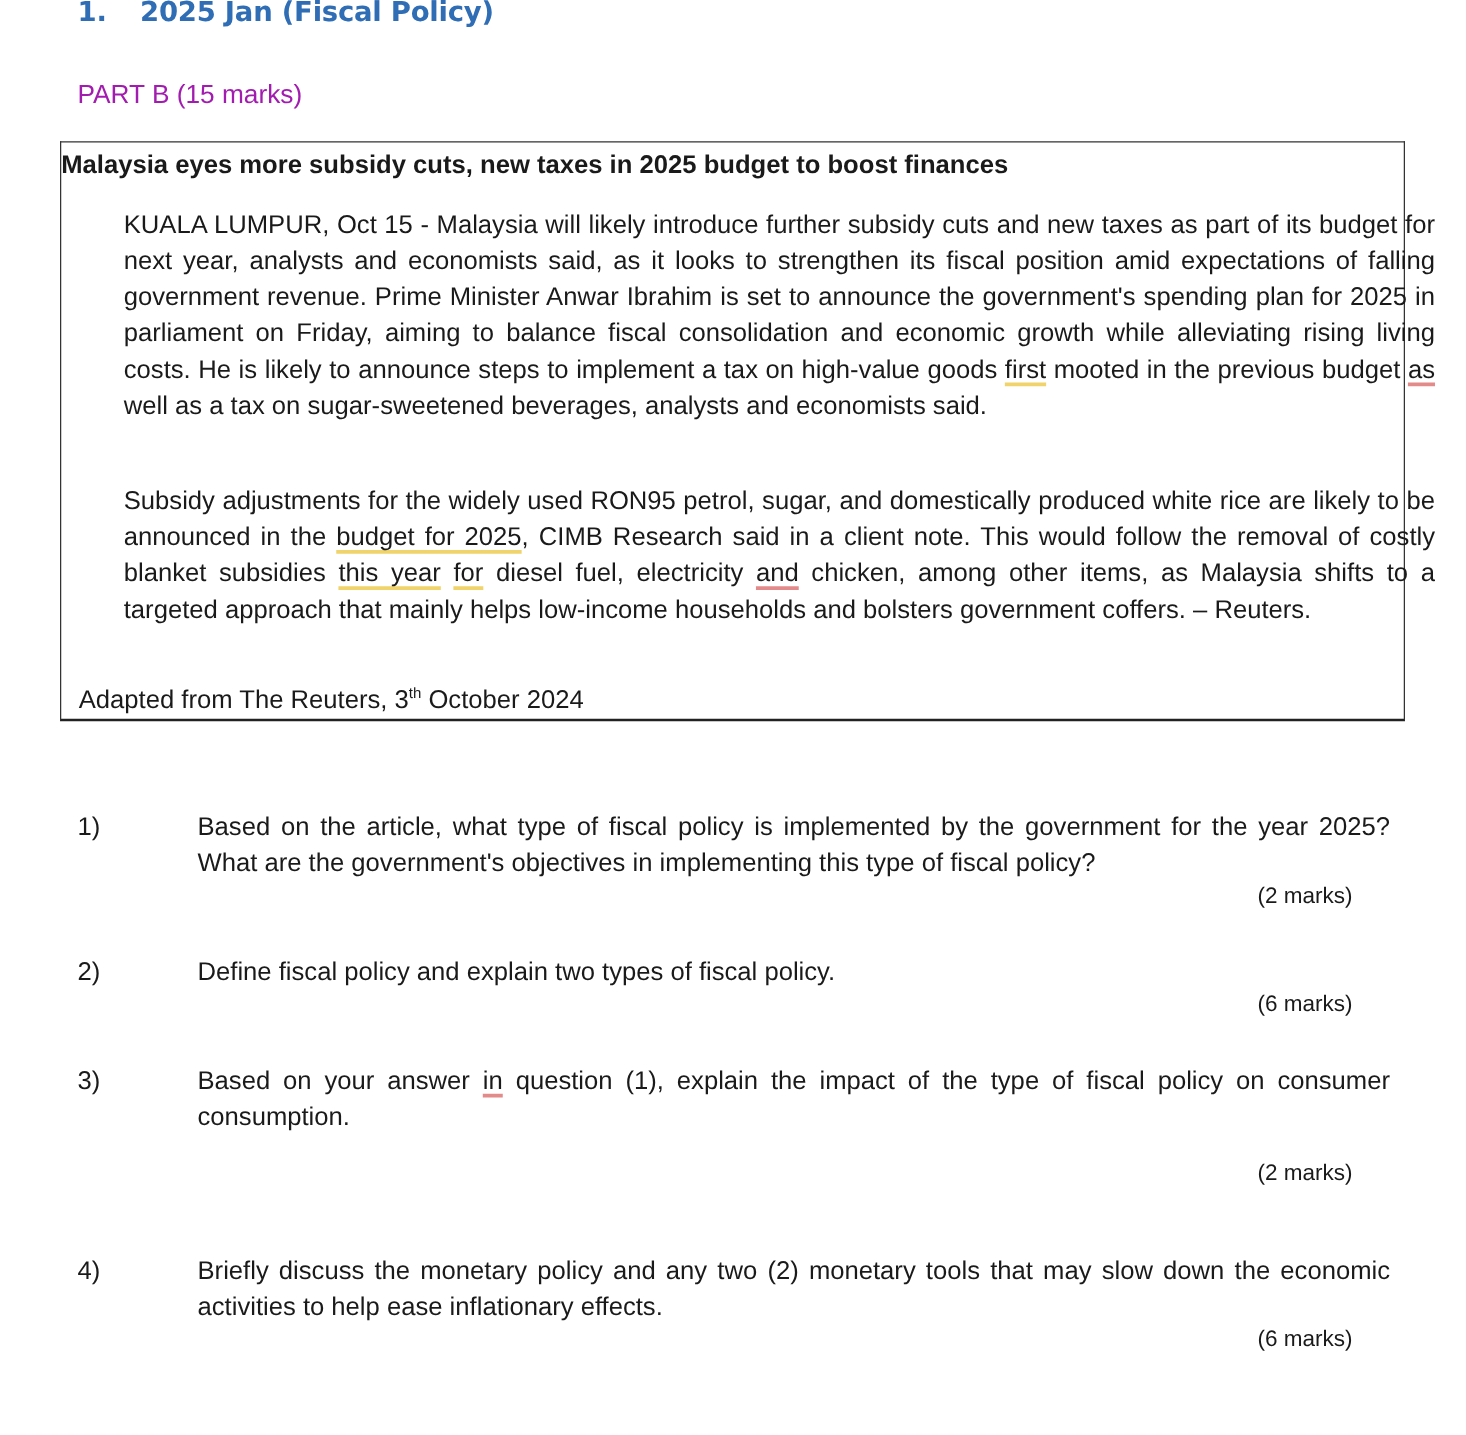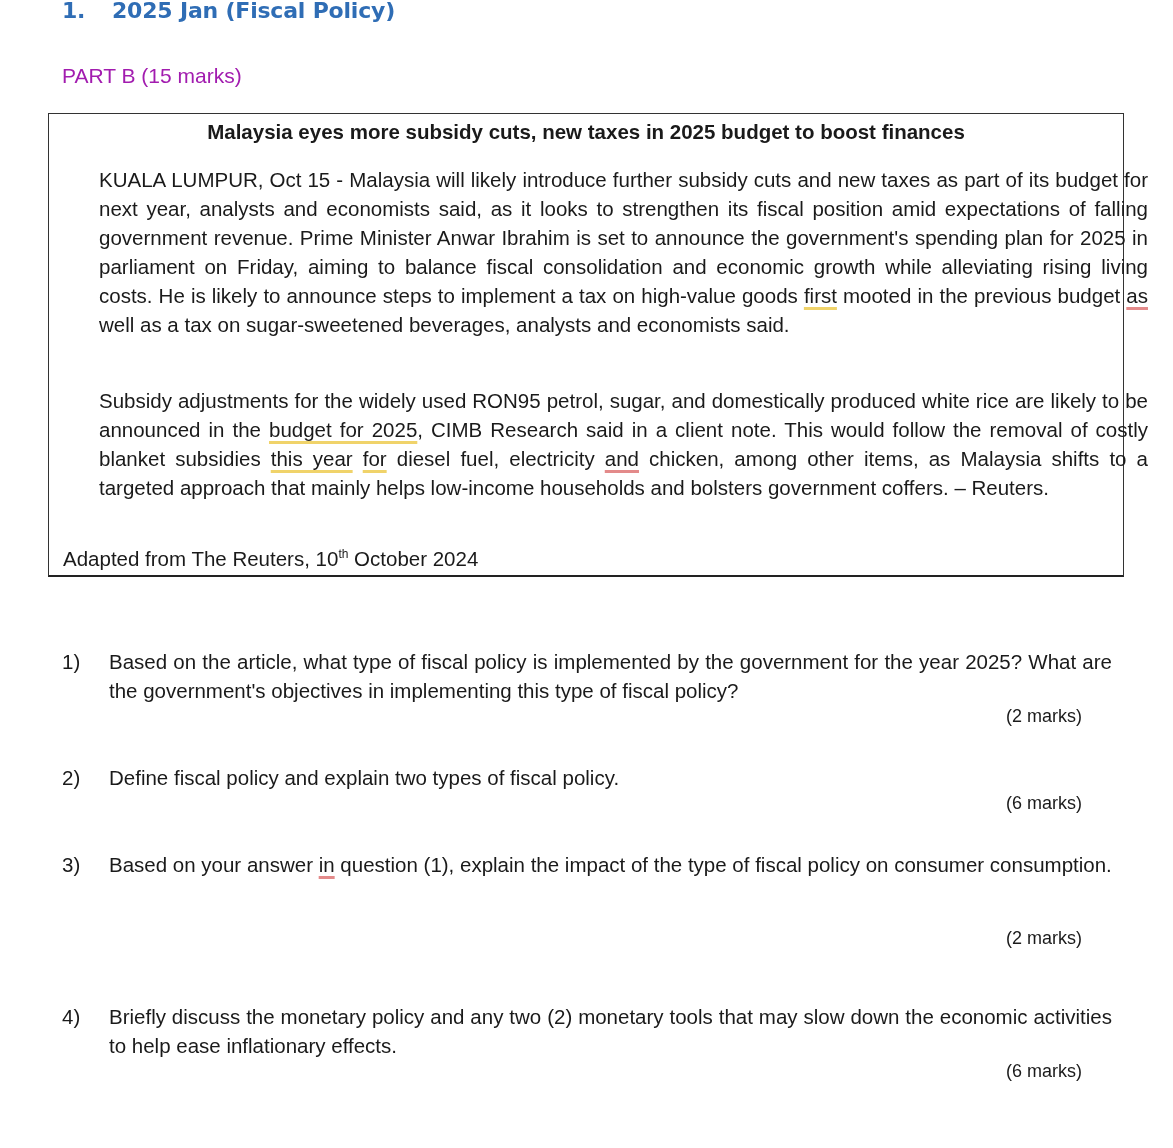--- a/index.html
+++ b/index.html
@@ -14,40 +14,40 @@
     }
     .heading .num { display: inline-block; width: 50px; }
     .part {
       position: absolute; left: 62px; top: 64px; font-size: 21px; color: #a21caf;
     }
     .article-box {
       position: absolute; left: 48px; top: 113px; width: 1076px; height: 464px;
       border: 1.5px solid #333; border-bottom: 2px solid #222; box-sizing: border-box;
     }
     .article-title {
-      position: absolute; left: 0; right: 0; top: 6px; text-align: center;
+      position: absolute; left: 0; right: 0; top: 6px; text-align: left;
       font-weight: bold; font-size: 20.5px; color: #1a1a1a;
     }
     .para {
       position: absolute; left: 14px; width: 1049px;
       font-size: 20.5px; line-height: 29px; text-align: justify; text-align-last: left;
       color: #1a1a1a;
       margin-left: 36px;
     }
     .para1 { top: 51px; }
     .para2 { top: 272px; }
     .source { position: absolute; left: 14px; top: 433px; font-size: 20.5px; }
     .source sup { font-size: 12px; vertical-align: 8px; }
     .u-yellow { text-decoration: underline; text-decoration-color: #f0d36a; text-decoration-thickness: 3px; text-underline-offset: 4px; }
     .u-red { text-decoration: underline; text-decoration-color: #e38a8a; text-decoration-thickness: 3px; text-underline-offset: 4px; }
     .q {
       position: absolute; left: 62px; width: 1050px; font-size: 20.5px; line-height: 29px;
     }
     .q .qnum { position: absolute; left: 0; top: 0; }
-    .q .qtext { margin-left: 47px; text-align: justify; text-align-last: left; }
+    .q .qtext { margin-left: 96px; text-align: justify; text-align-last: left; }
     .marks { position: absolute; right: 91px; font-size: 18px; }
     .q1 { top: 647px; }
     .m1 { top: 706px; }
     .q2 { top: 763px; }
     .m2 { top: 793px; }
     .q3 { top: 850px; }
     .m3 { top: 928px; }
     .q4 { top: 1002px; }
     .m4 { top: 1061px; }
   </style>
@@ -60,21 +60,21 @@
 
 <div class="part">PART B (15 marks)</div>
 
 <div class="article-box">
   <div class="article-title">Malaysia eyes more subsidy cuts, new taxes in 2025 budget to boost finances</div>
 
   <div class="para para1"><span>KUALA LUMPUR, Oct 15 - Malaysia will likely introduce further subsidy cuts and new taxes as part of its budget for next year, analysts and economists said, as it looks to strengthen its fiscal position amid expectations of falling government revenue. Prime Minister Anwar Ibrahim is set to announce the government's spending plan for 2025 in parliament on Friday, aiming to balance fiscal consolidation and economic growth while alleviating rising living costs. He is likely to announce steps to implement a tax on high-value goods </span><span class="u-yellow">first</span><span> mooted in the previous budget </span><span class="u-red">as</span><span> well as a tax on sugar-sweetened beverages, analysts and economists said.</span></div>
 
   <div class="para para2"><span>Subsidy adjustments for the widely used RON95 petrol, sugar, and domestically produced white rice are likely to be announced in the </span><span class="u-yellow">budget for 2025</span><span>, CIMB Research said in a client note. This would follow the removal of costly blanket subsidies </span><span class="u-yellow">this year</span><span> </span><span class="u-yellow">for</span><span> diesel fuel, electricity </span><span class="u-red">and</span><span> chicken, among other items, as Malaysia shifts to a targeted approach that mainly helps low-income households and bolsters government coffers. – Reuters.</span></div>
 
-  <div class="source"><span>Adapted from The Reuters, 10</span><sup>th</sup><span> October 2024</span></div>
+  <div class="source"><span>Adapted from The Reuters, 3</span><sup>th</sup><span> October 2024</span></div>
 </div>
 
 <div class="q q1">
   <span class="qnum">1)</span>
   <div class="qtext">Based on the article, what type of fiscal policy is implemented by the government for the year 2025? What are the government's objectives in implementing this type of fiscal policy?</div>
 </div>
 <div class="marks m1">(2 marks)</div>
 
 <div class="q q2">
   <span class="qnum">2)</span>

